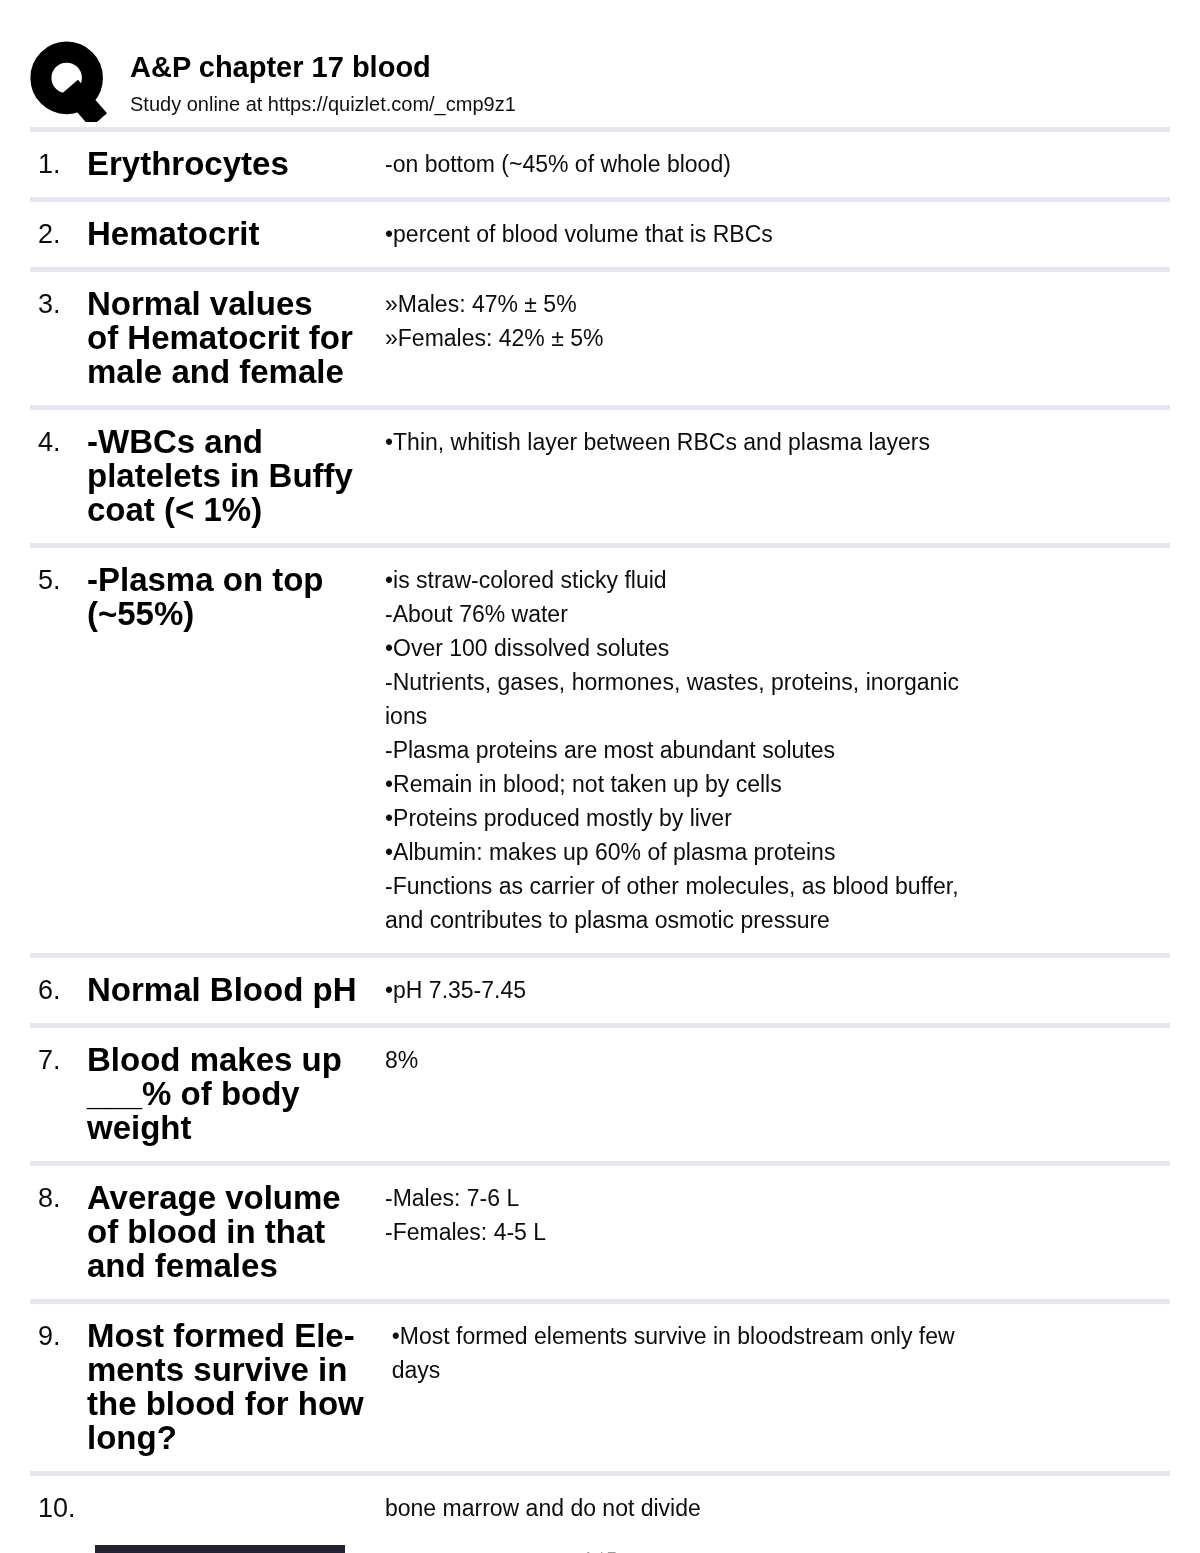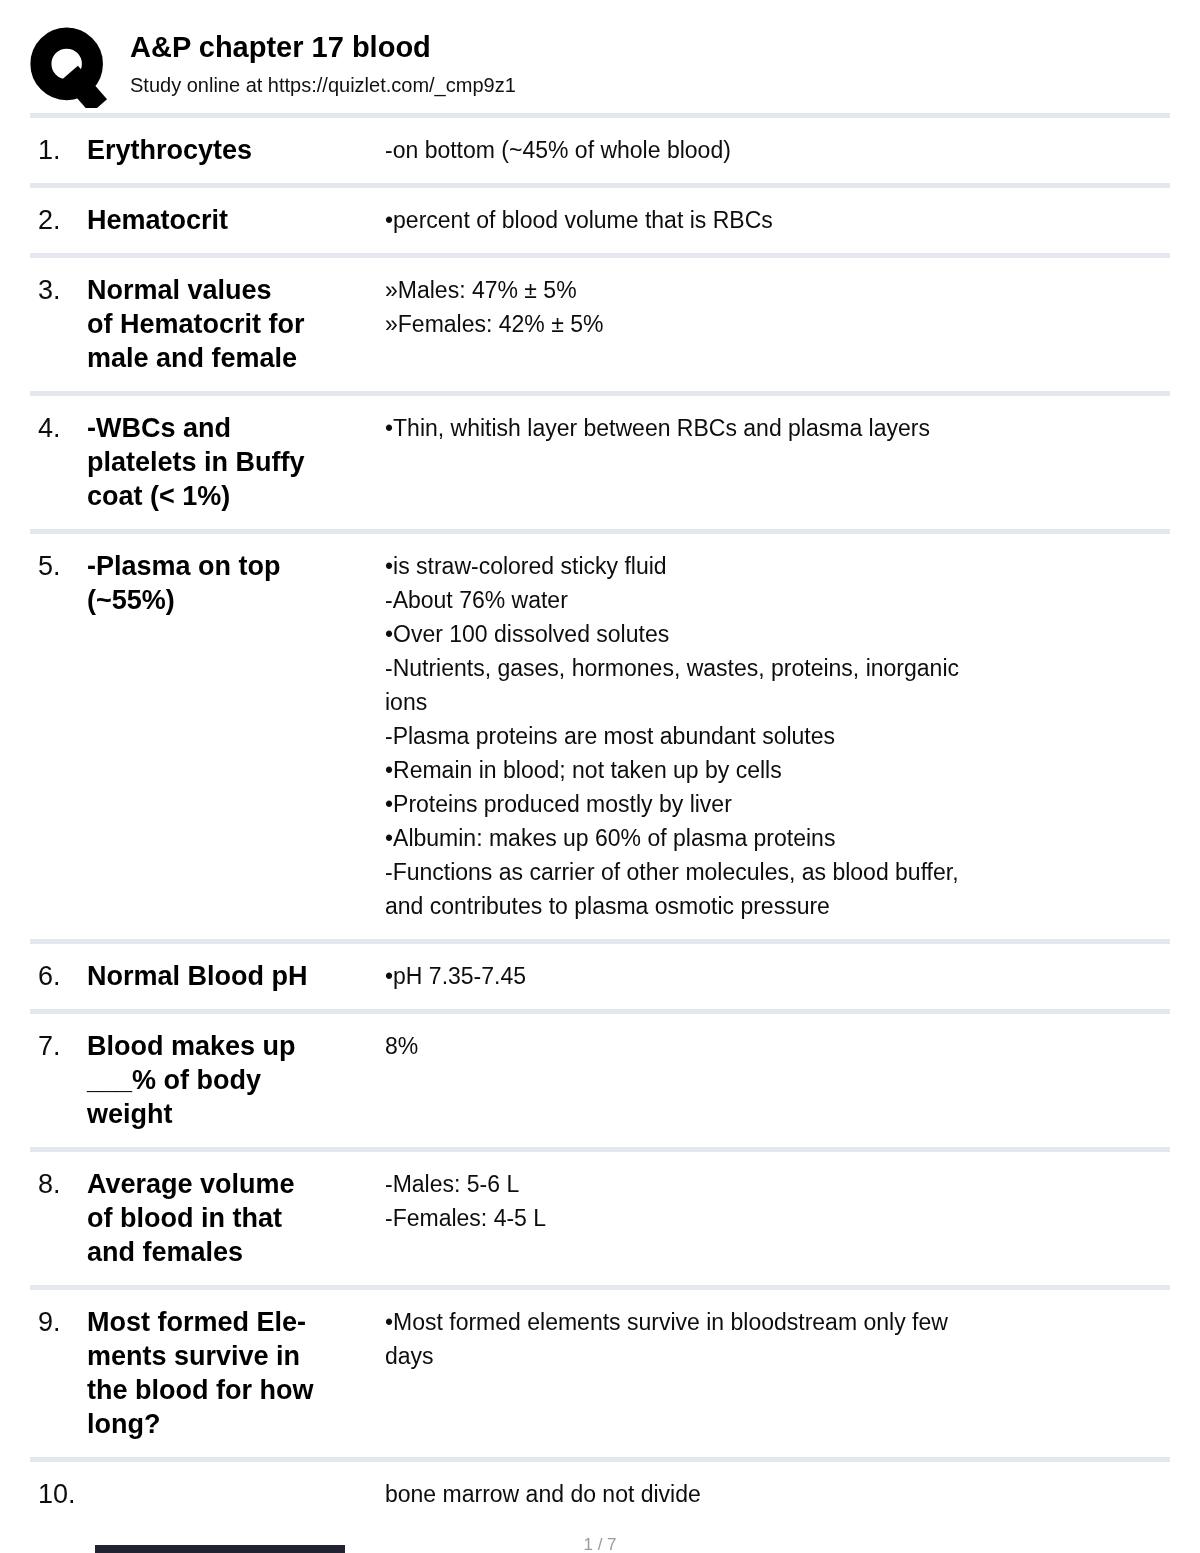--- a/index.html
+++ b/index.html
@@ -9,32 +9,32 @@
     --sliver:#212430;
   }
   html,body{margin:0;padding:0;background:#ffffff;}
   body{
     width:1200px;height:1553px;position:relative;overflow:hidden;
     font-family:"Liberation Sans", sans-serif;color:var(--ink);
   }
   .page{position:relative;width:1200px;height:1553px;}
   .content{margin:0 30px;}
   
-  .header{display:flex;align-items:flex-start;padding-top:26px;}
+  .header{display:flex;align-items:center;padding-top:40px;}
   .logo{width:78px;height:82px;flex:0 0 auto;}
   .logo svg{display:block;}
   .titles{margin-left:22px;padding-top:4px;}
   .title{font-size:29px;font-weight:bold;margin:0;line-height:1.2;color:#000;}
   .subtitle{font-size:20px;margin-top:9px;color:#111;}
   .rule{height:5px;background:var(--sep);margin-top:5px;}
   
   .row{display:flex;align-items:flex-start;padding:15px 0 16px 0;}
   .row .num{flex:0 0 57px;font-size:27px;line-height:34px;padding-left:8px;box-sizing:border-box;}
   .row .term{flex:0 0 270px;font-weight:bold;color:#000;}
-  .row .term .tline{font-size:27px;line-height:34px;white-space:nowrap;}
+  .row .term .tline{font-size:33px;line-height:34px;white-space:nowrap;}
   .row .def{flex:1 1 auto;padding-right:28px;}
   .row .def .dline{font-size:23px;line-height:34px;white-space:nowrap;margin-left:28px;}
   .sep{height:5px;background:var(--sep);}
   
   .footer{margin-top:8px;text-align:center;font-size:17px;color:var(--footer);}
   .sliver{position:absolute;left:95px;bottom:0;width:250px;height:8px;background:var(--sliver);}
 </style>
 </head>
 <body>
 
@@ -143,21 +143,21 @@
   </div>
 <div class="sep"></div>
   <div class="row">
     <div class="num">8.</div>
     <div class="term">
             <div class="tline">Average volume</div>
             <div class="tline">of blood in that</div>
             <div class="tline">and females</div>
           </div>
     <div class="def">
-            <div class="dline">-Males: 5-6 L</div>
+            <div class="dline">-Males: 7-6 L</div>
             <div class="dline">-Females: 4-5 L</div>
           </div>
   </div>
 <div class="sep"></div>
   <div class="row">
     <div class="num">9.</div>
     <div class="term">
             <div class="tline">Most formed Ele-</div>
             <div class="tline">ments survive in</div>
             <div class="tline">the blood for how</div>

